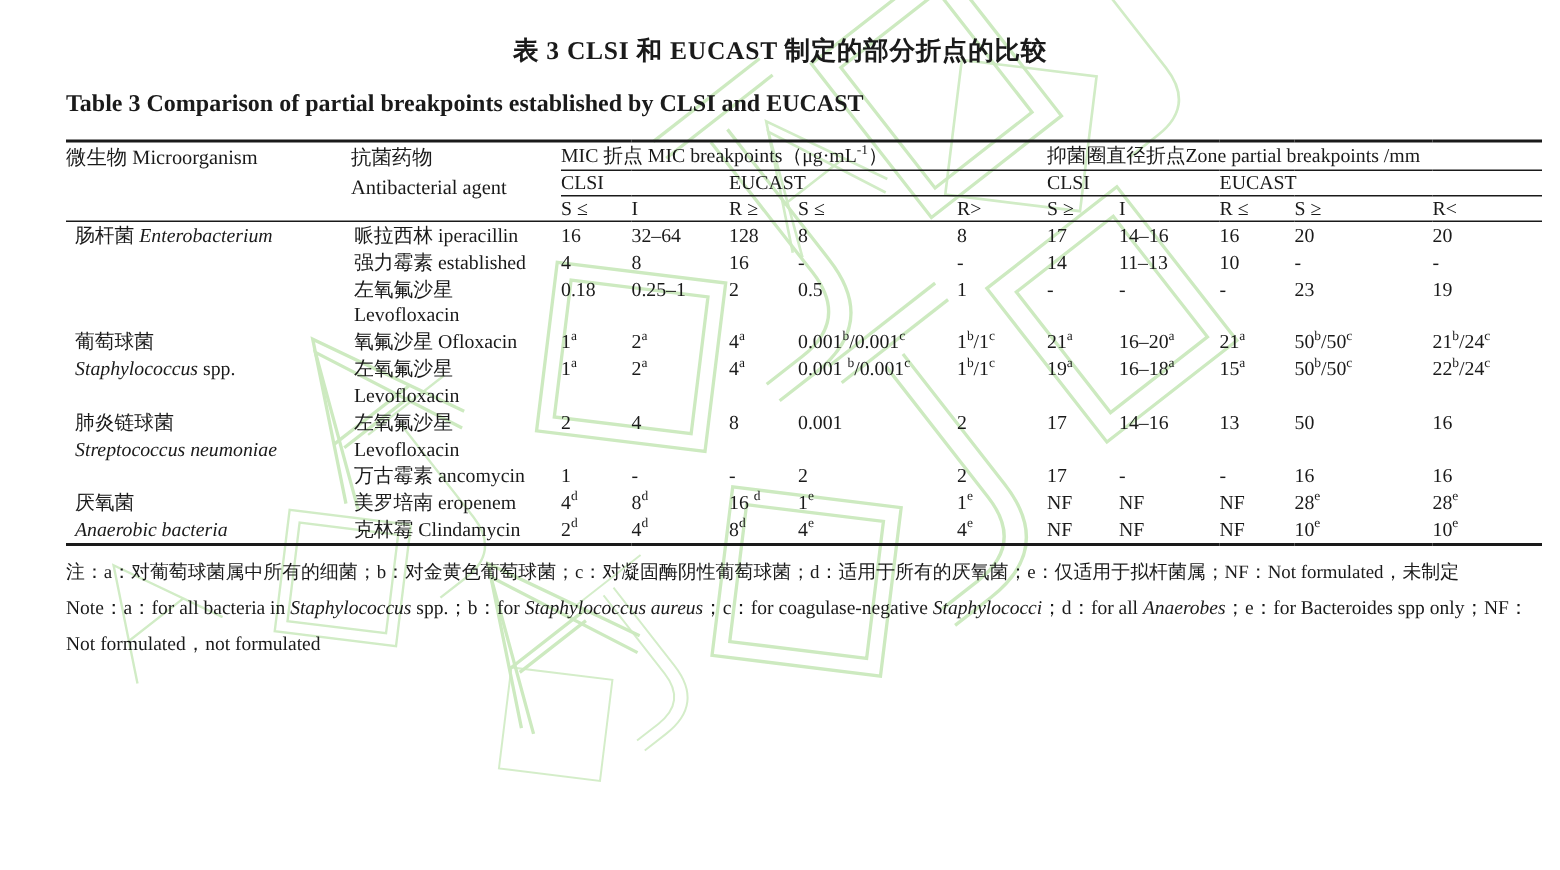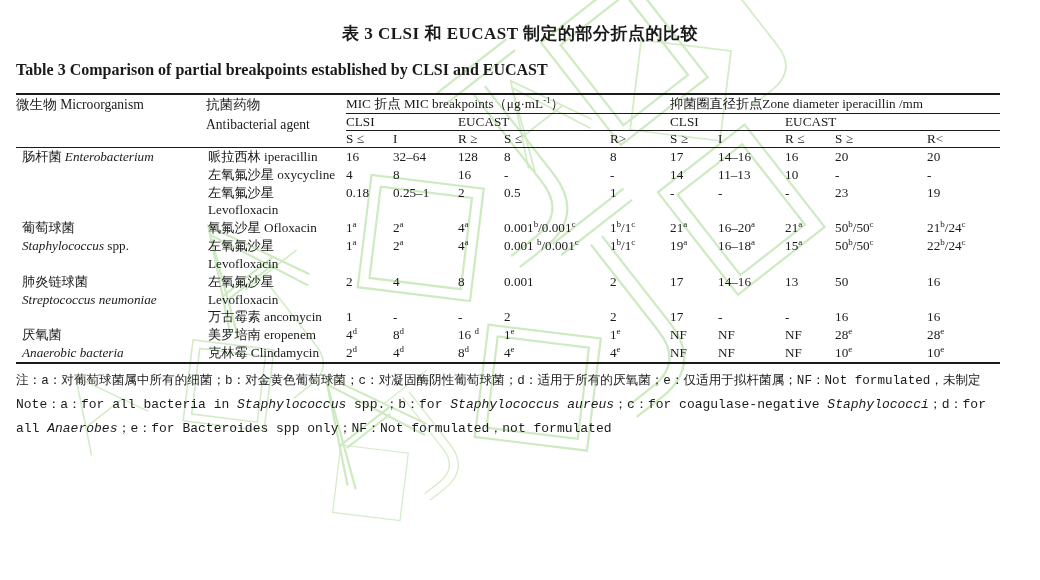--- a/index.html
+++ b/index.html
@@ -24,21 +24,21 @@
     pointer-events: none;
     z-index: 0;
   }
 
   #page {
     position: relative;
     z-index: 2;
     width: 1040px;
     height: 580px;
     box-sizing: border-box;
-    padding: 0 16px;
+    padding: 0 44px;
   }
 
   
   .title-cn {
     text-align: center;
     font-size: 17px;
     font-weight: bold;
     letter-spacing: 0.5px;
     padding-top: 22px;
     font-family: "Liberation Serif", "DejaVu Serif", serif;
@@ -103,21 +103,20 @@
 
   .it { font-style: italic; }
   sup { font-size: 0.68em; vertical-align: super; line-height: 0; }
 
   
   .notes {
     width: 984px;
     font-size: 12.4px;
     line-height: 1.85;
     padding-top: 6px;
-    font-family: Liberation Mono, monospace;
   }
   .notes .note-cn { font-size: 12.6px; }
   .notes .note-en { font-size: 13px; }
 </style>
 </head>
 <body>
 
 <svg id="watermark" viewBox="0 0 1040 580" xmlns="http://www.w3.org/2000/svg" aria-hidden="true">
   <g fill="none" stroke="#cdeac0" stroke-width="2.2" stroke-linejoin="miter">
 
@@ -198,21 +197,21 @@
         <span>微生物 Microorganism</span>
       </td>
       <td class="rule-top hdr-stub" rowspan="3">
         <span class="l2">抗菌药物</span>
         <span class="l2">Antibacterial agent</span>
       </td>
       <td class="rule-top grp-rule grp-title" colspan="5">
         <span><span>MIC 折点 MIC breakpoints（μg·mL</span><sup>-1</sup><span>）</span></span>
       </td>
       <td class="rule-top grp-rule grp-title" colspan="5">
-        <span>抑菌圈直径折点Zone diameter iperacillin /mm</span>
+        <span>抑菌圈直径折点Zone partial breakpoints /mm</span>
       </td>
     </tr>
 
     <tr>
       <td class="grp-rule grp-title" colspan="2">CLSI</td>
       <td class="grp-rule grp-title" colspan="3">EUCAST</td>
       <td class="grp-rule grp-title" colspan="2">CLSI</td>
       <td class="grp-rule grp-title" colspan="3">EUCAST</td>
     </tr>
 
@@ -240,21 +239,21 @@
           <td>8</td>
           <td>8</td>
           <td>17</td>
           <td>14–16</td>
           <td>16</td>
           <td>20</td>
           <td>20</td>
         </tr>
         <tr class="dat">
           <td class="org"></td>
-          <td class="drug">左氧氟沙星 oxycycline</td>
+          <td class="drug">强力霉素 established</td>
           <td>4</td>
           <td>8</td>
           <td>16</td>
           <td>-</td>
           <td>-</td>
           <td>14</td>
           <td>11–13</td>
           <td>10</td>
           <td>-</td>
           <td>-</td>

